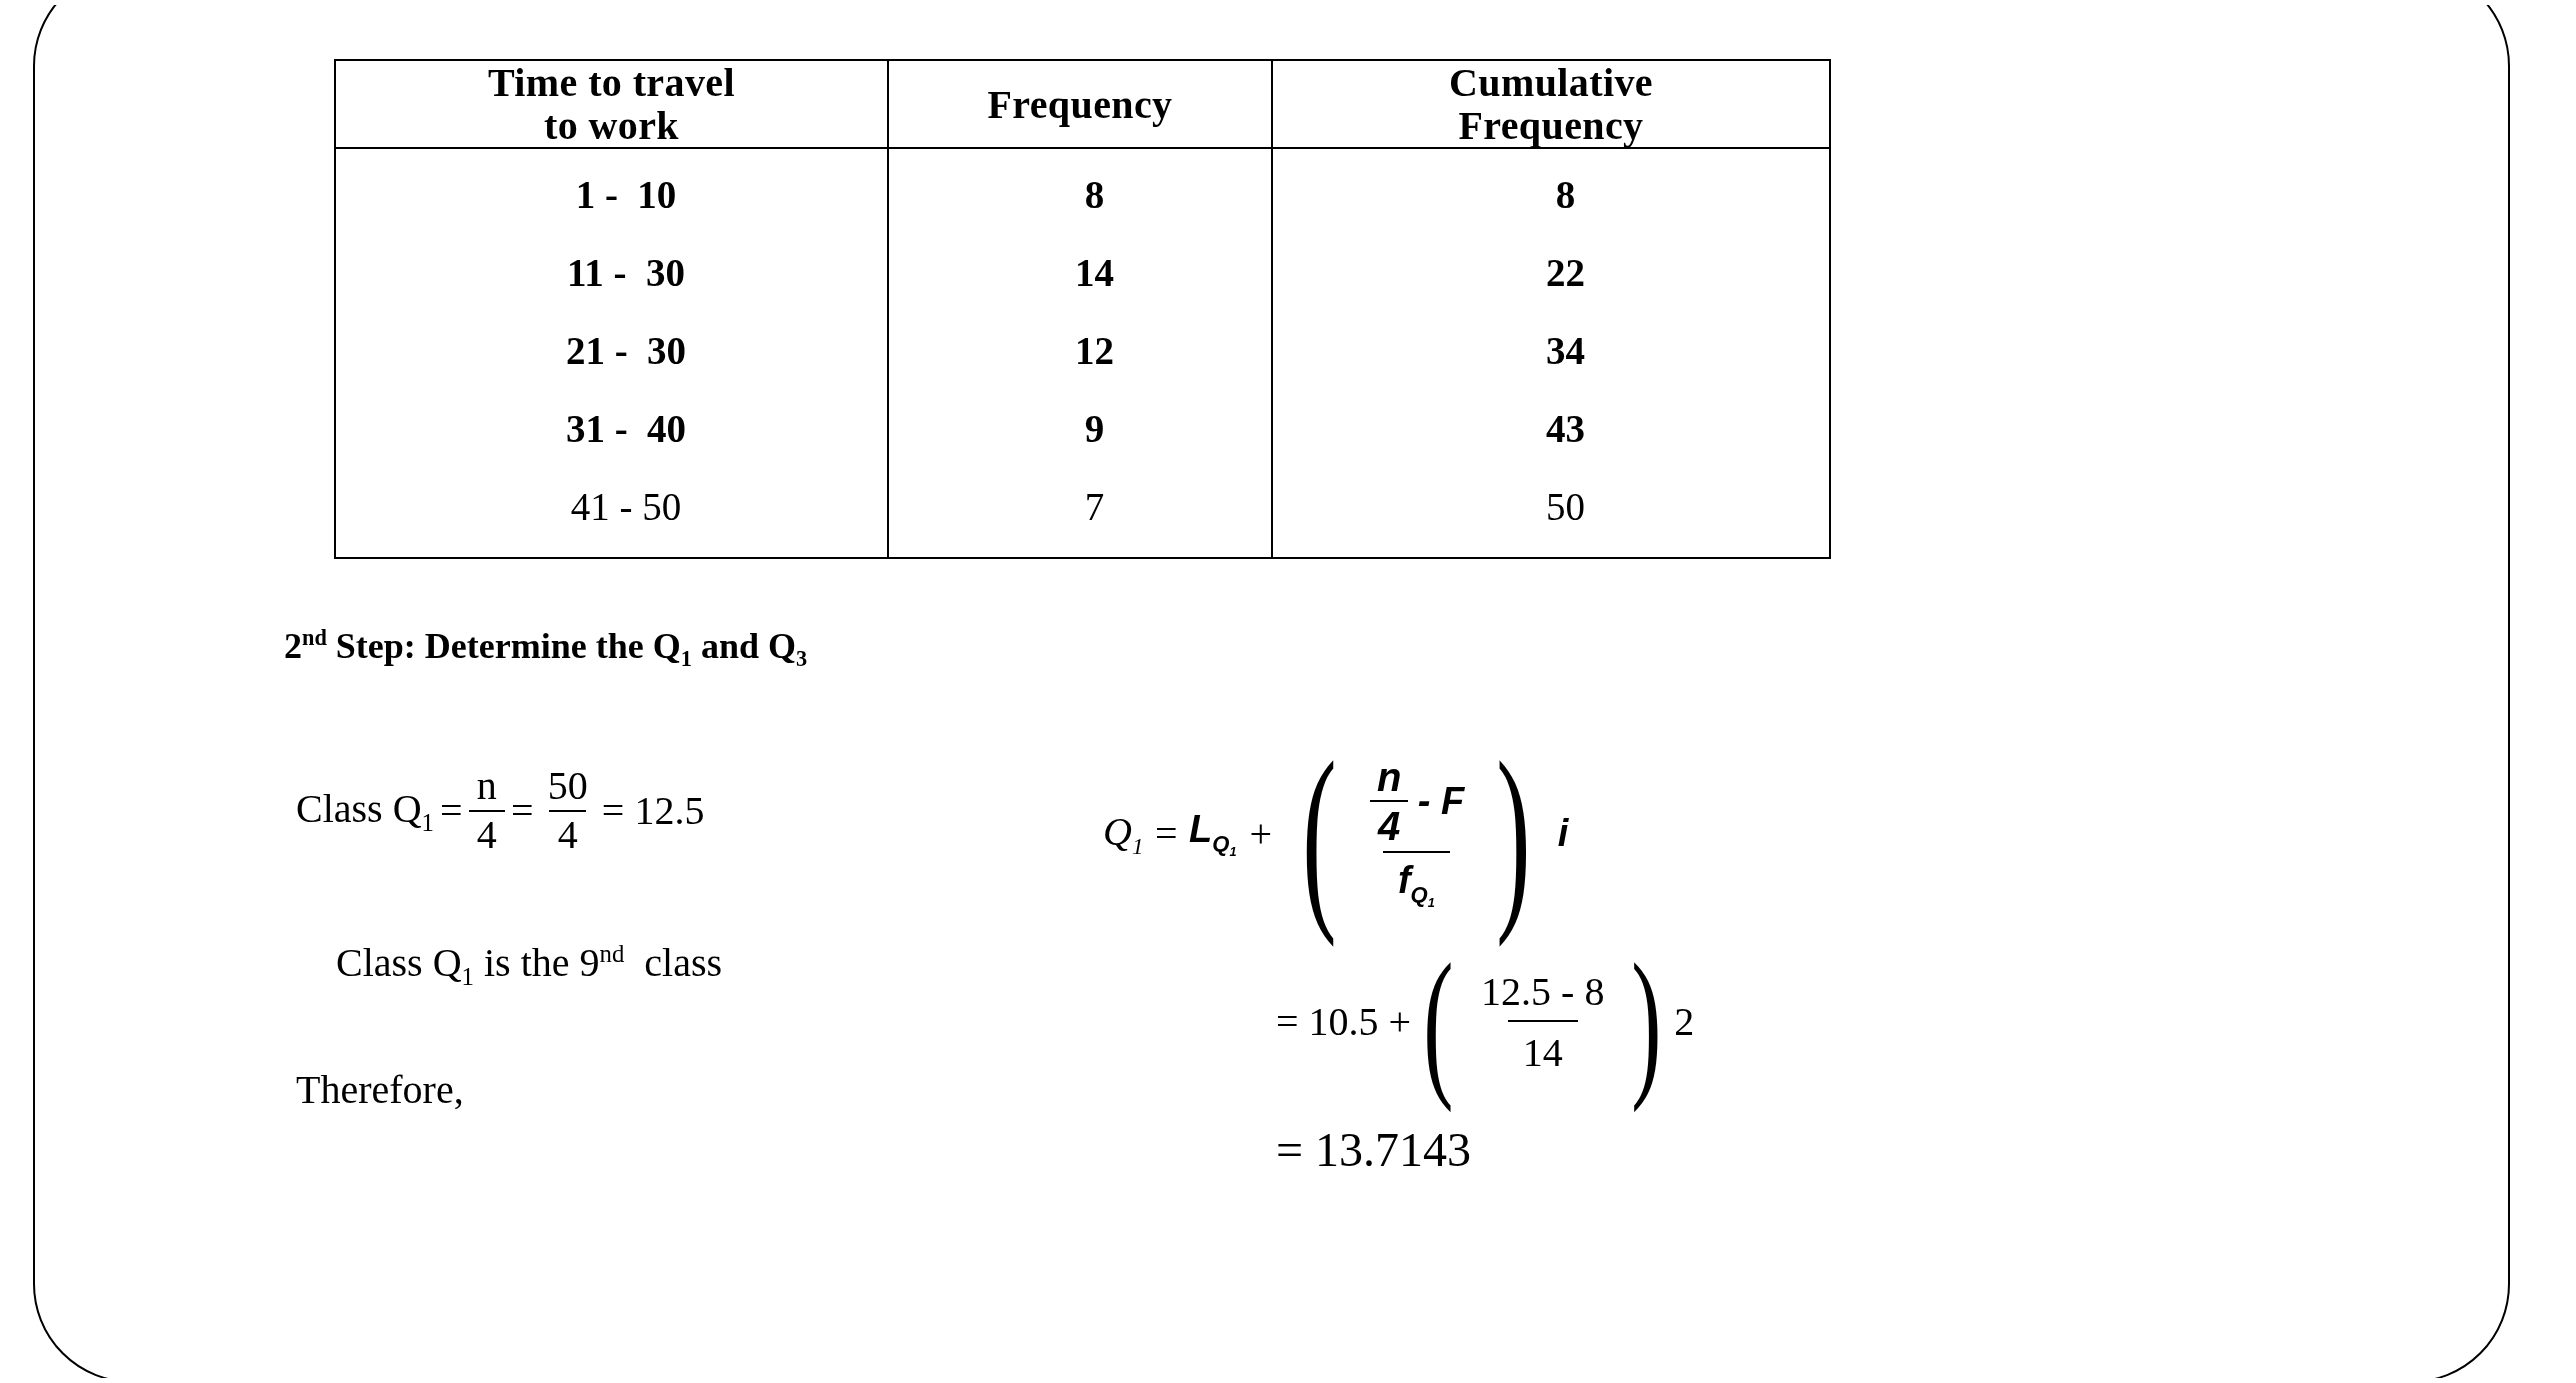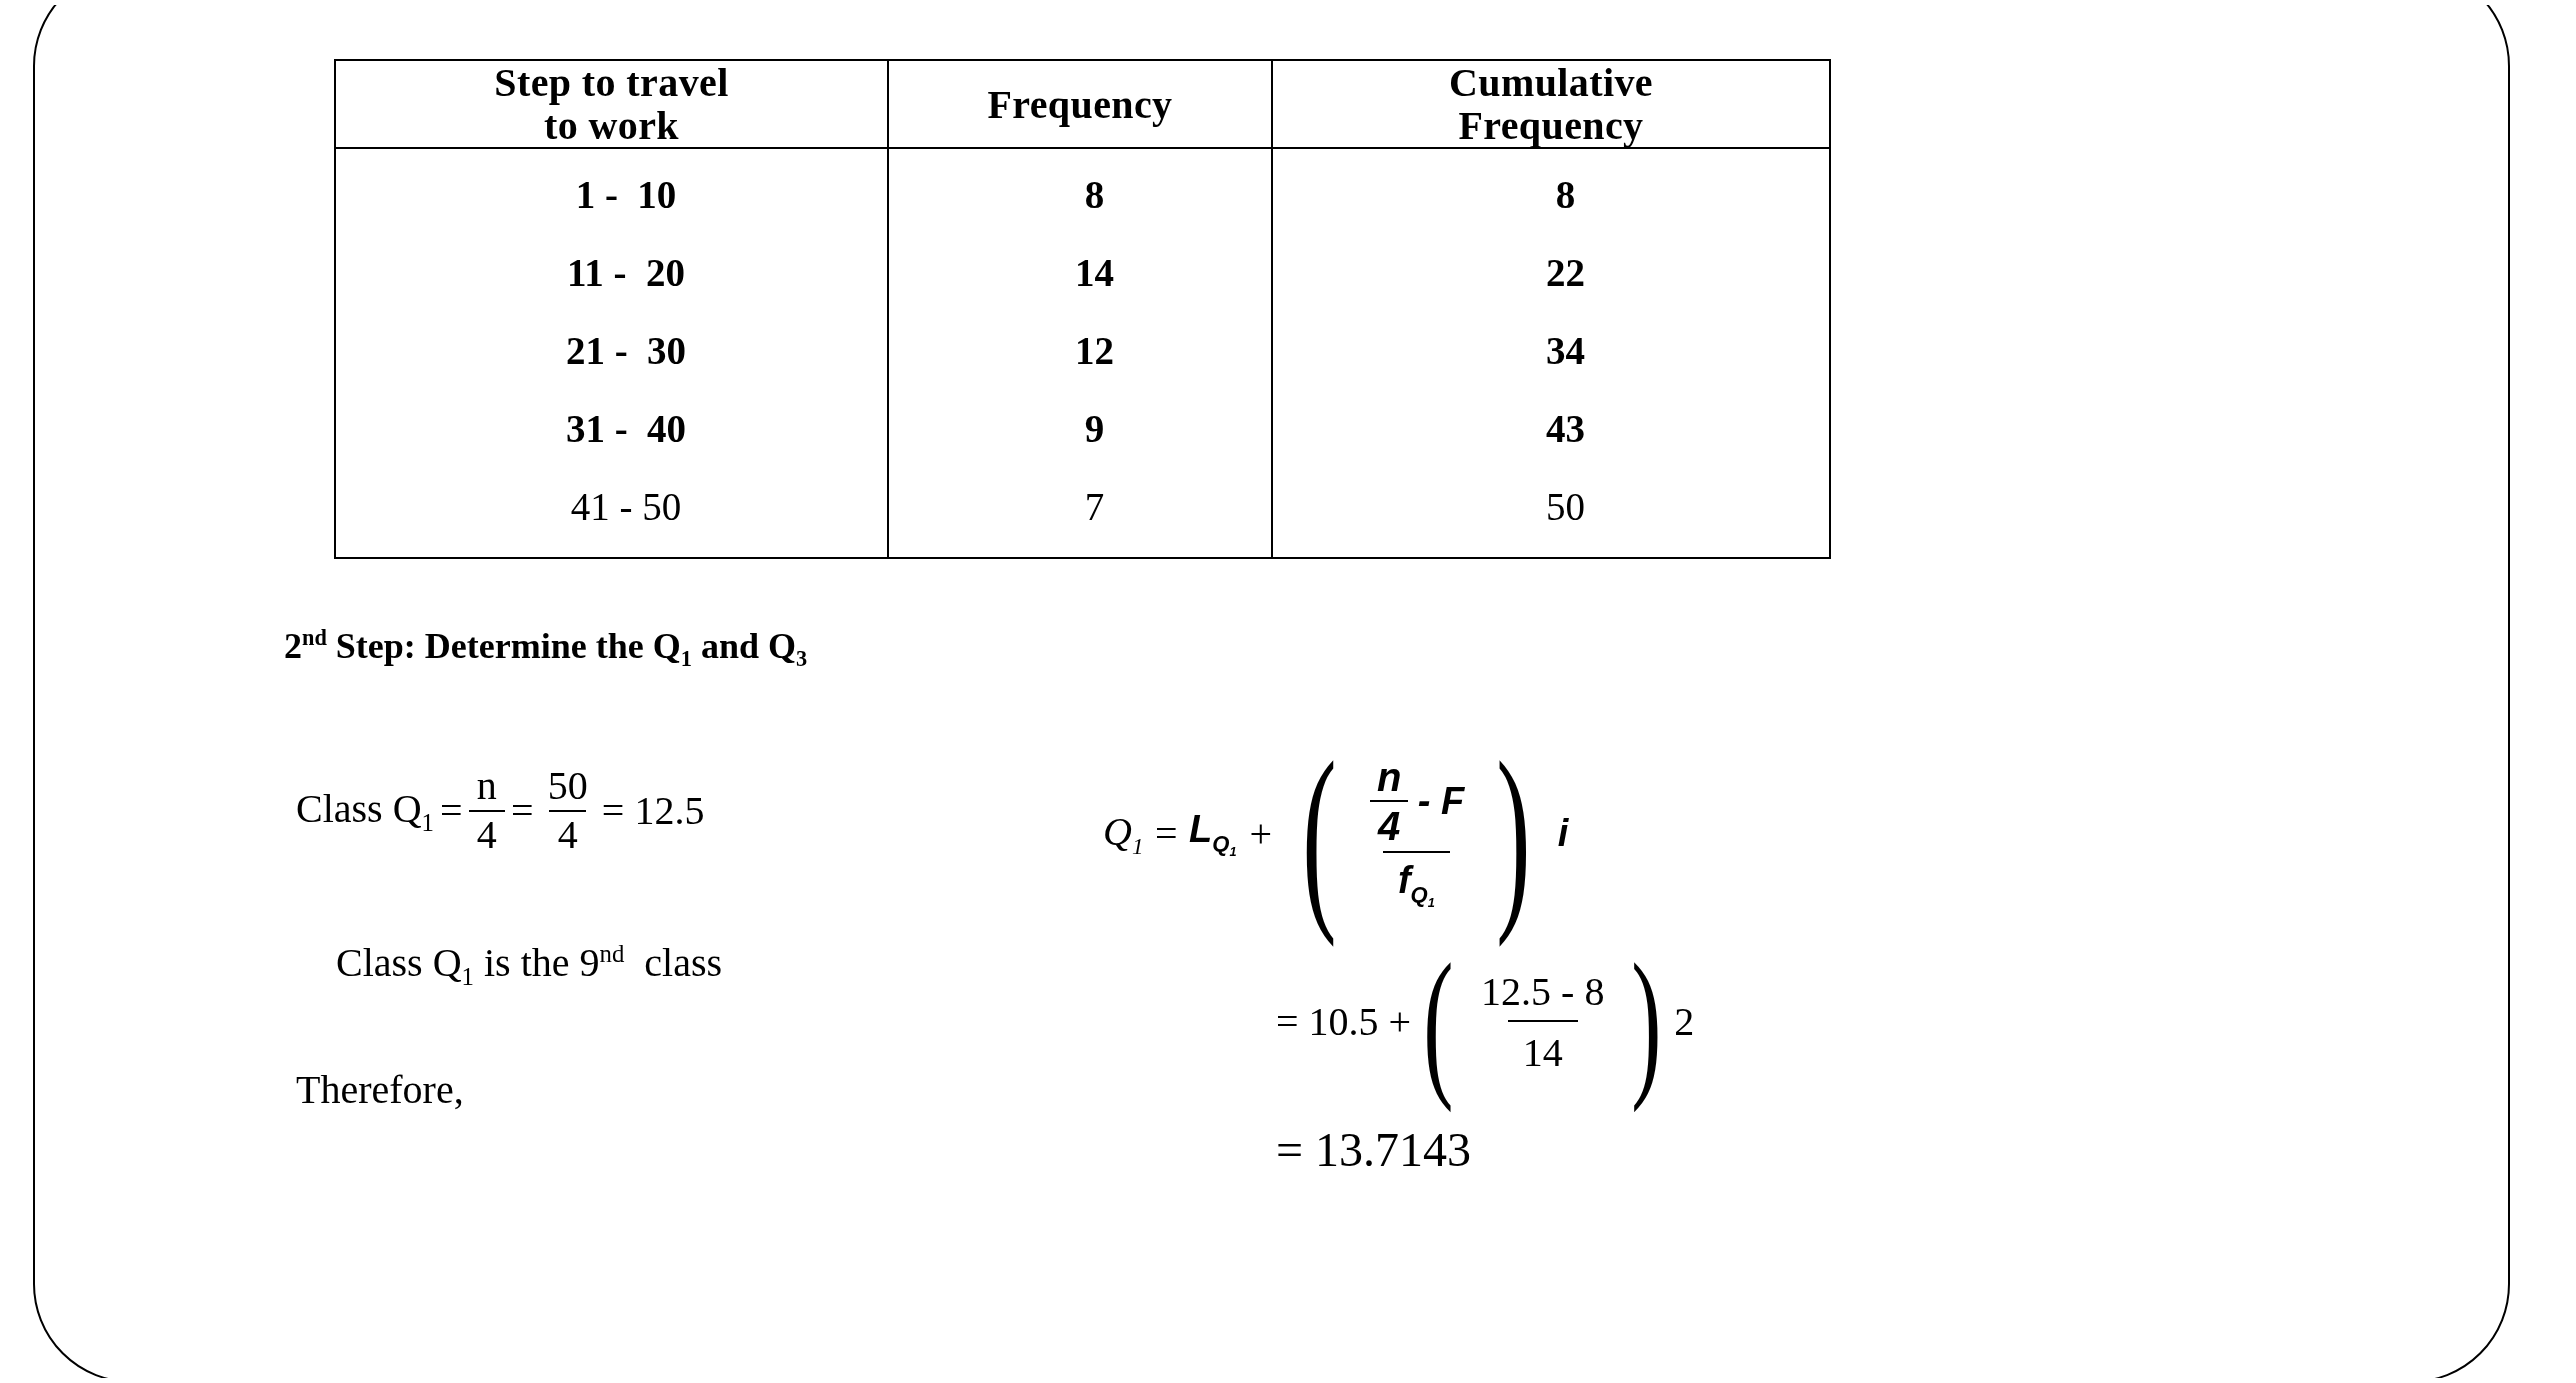--- a/index.html
+++ b/index.html
@@ -235,36 +235,36 @@
 <div class="table-wrap">
   <table class="freq-table">
     <colgroup>
       <col class="col-a">
         <col class="col-b">
         <col class="col-c">
     </colgroup>
     <tbody>
         <tr>
       <th class="head-cell">
-        <div>Step to travel</div>
+        <div>Time to travel</div>
         <div>to work</div>
       </th>
       <th class="head-cell">
         <div>Frequency</div>
       </th>
       <th class="head-cell">
         <div>Cumulative</div>
         <div>Frequency</div>
       </th>
     </tr>
     <tr>
       <td class="body-cell">
         <div class="rows-block">
           <div class="row-line nowrap">1 -  10</div>
-          <div class="row-line nowrap">11 -  20</div>
+          <div class="row-line nowrap">11 -  30</div>
           <div class="row-line nowrap">21 -  30</div>
           <div class="row-line nowrap">31 -  40</div>
           <div class="row-line last nowrap">41 - 50</div>
         </div>
       </td>
       <td class="body-cell">
         <div class="rows-block">
           <div class="row-line">8</div>
           <div class="row-line">14</div>
           <div class="row-line">12</div>

